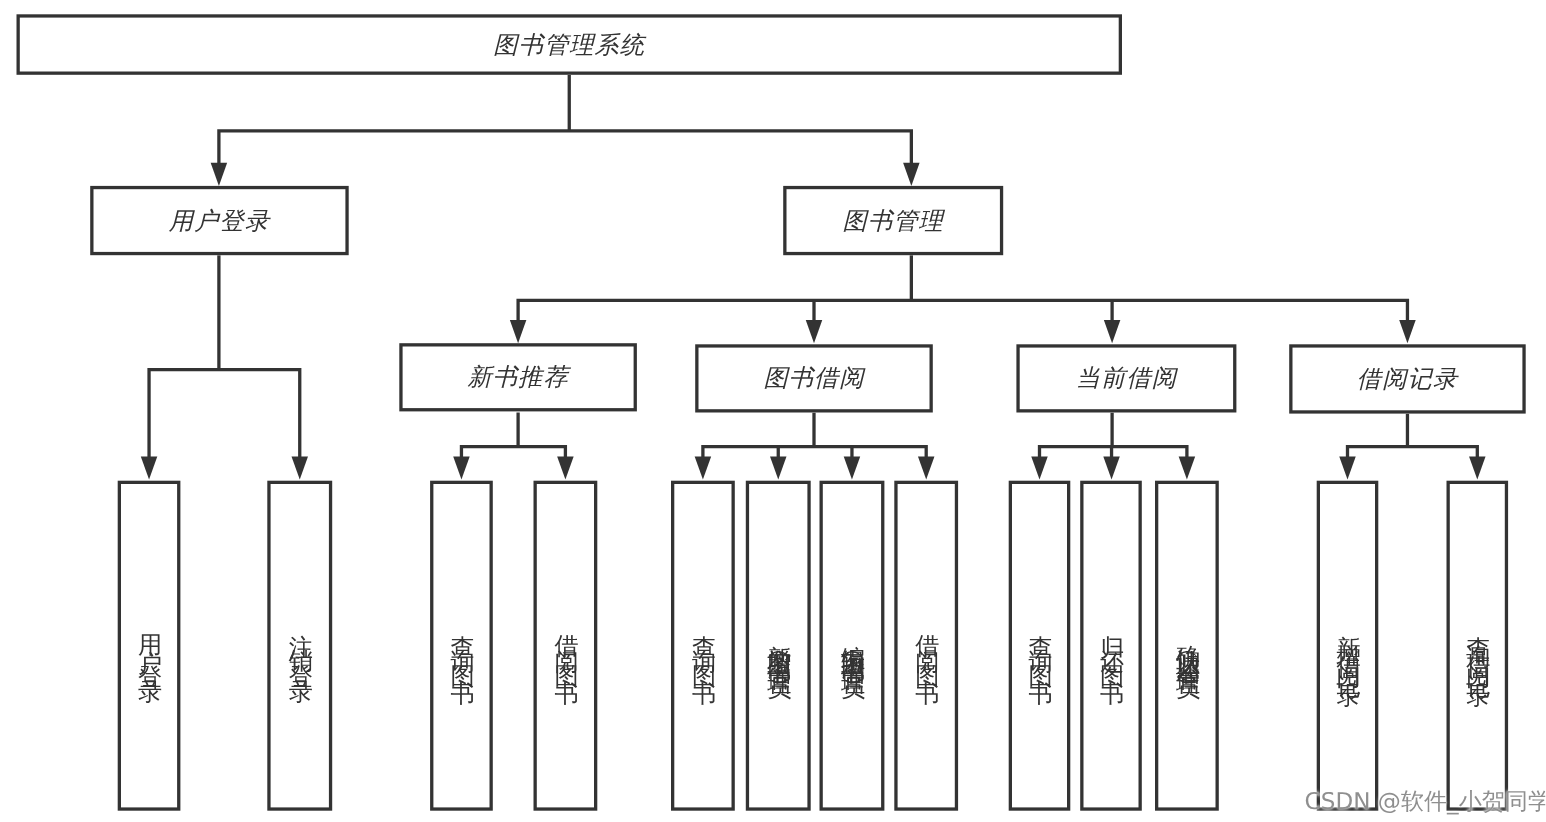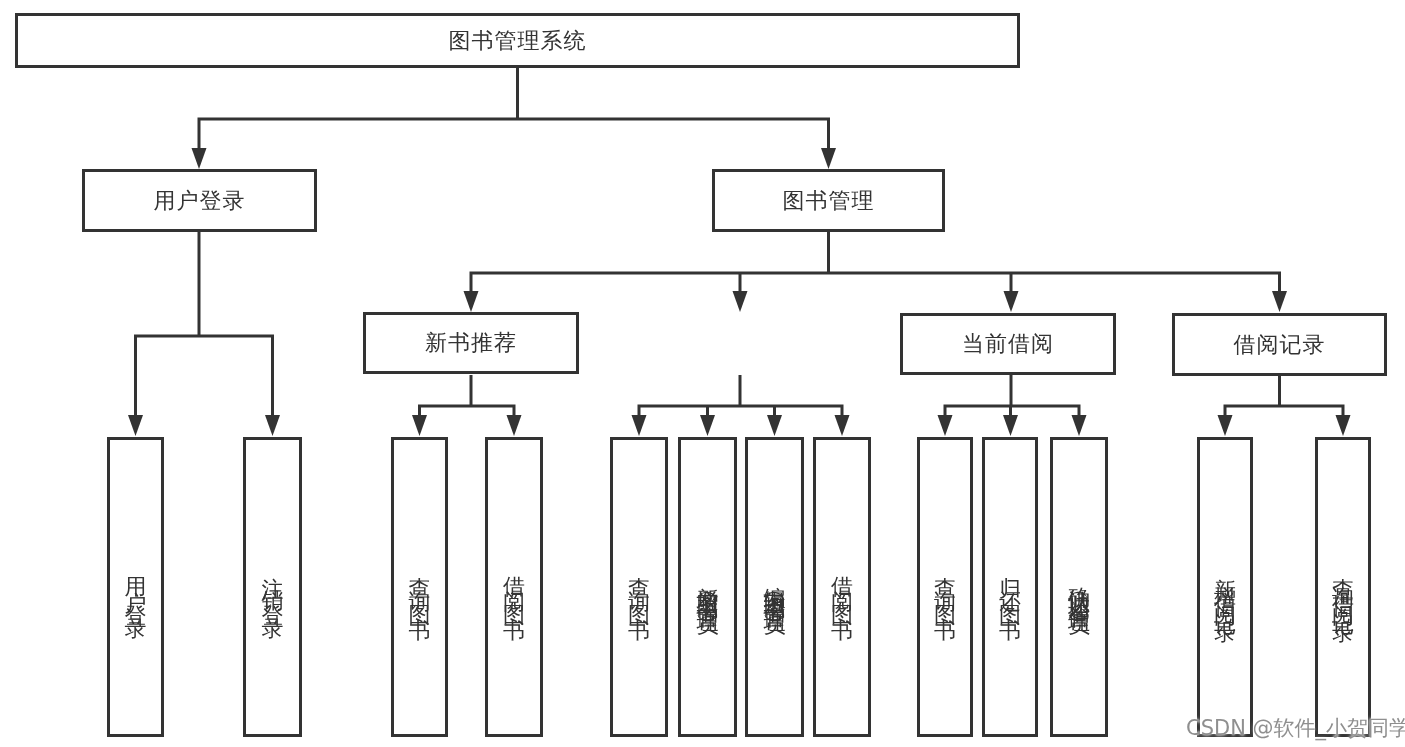--- a/index.html
+++ b/index.html
@@ -15,20 +15,21 @@
     align-items:center;
     justify-content:center;
     z-index:2;
     color:#333333;
   }
   .h-label{
     font-size:22px;
     letter-spacing:1px;
     white-space:nowrap;
     color:#333333;
+    font-style:italic;
   }
   .v-label{
     writing-mode:vertical-rl;
     font-size:22px;
     line-height:1;
     color:#333333;
     white-space:nowrap;
   }
   .ls-wide  .v-label{letter-spacing:14px;}
   .ls-mid   .v-label{letter-spacing:9px;}
@@ -97,28 +98,31 @@
     <polygon points="1335.5,415 1350.5,415 1343,436" fill="#333333" stroke="none"></polygon>
   </svg>
 
   <div class="node" style="left:15px;top:13px;width:1005px;height:55px">
     <span class="h-label">图书管理系统</span>
   </div>
 
   <div class="node" style="left:82px;top:169px;width:235px;height:63px">
     <span class="h-label">用户登录</span>
   </div>
-  <div class="node" style="left:712px;top:169px;width:233px;height:63px">
+  <div class="node" style="left:712px;top:169px;width:200px;height:63px">
     <span class="h-label">图书管理</span>
   </div>
 
   <div class="node" style="left:363px;top:312px;width:216px;height:62px">
     <span class="h-label">新书推荐</span>
   </div>
-  <div class="node" style="left:900px;top:313px;width:216px;height:62px">
+  <div class="node" style="left:632px;top:313px;width:216px;height:62px">
+    <span class="h-label">图书借阅</span>
+  </div>
+  <div class="node" style="left:924px;top:313px;width:200px;height:62px">
     <span class="h-label">当前借阅</span>
   </div>
   <div class="node" style="left:1172px;top:313px;width:215px;height:63px">
     <span class="h-label">借阅记录</span>
   </div>
 
   <div class="node ls-wide" style="left:107px;top:437px;width:57px;height:300px">
     <span class="v-label">用户登录</span>
   </div>
   <div class="node ls-wide" style="left:243px;top:437px;width:59px;height:300px">

